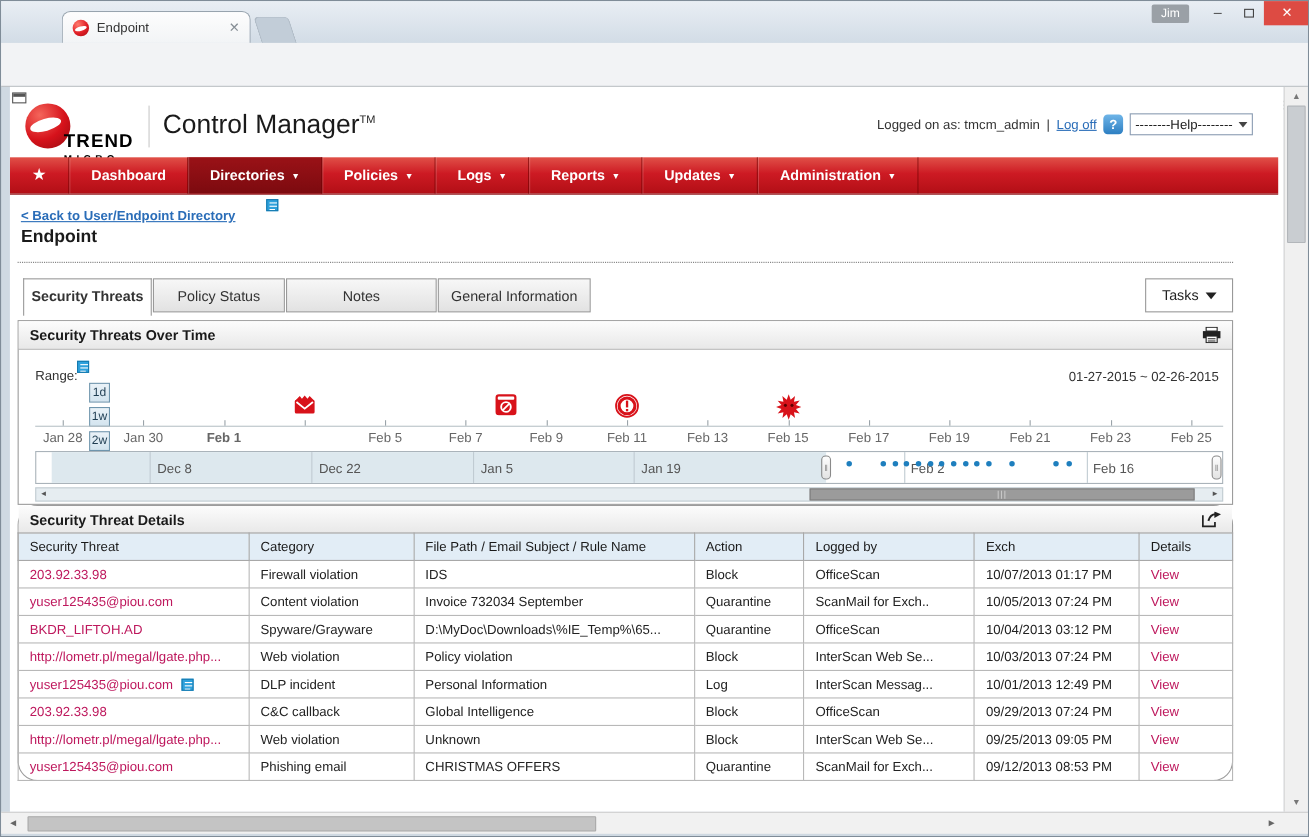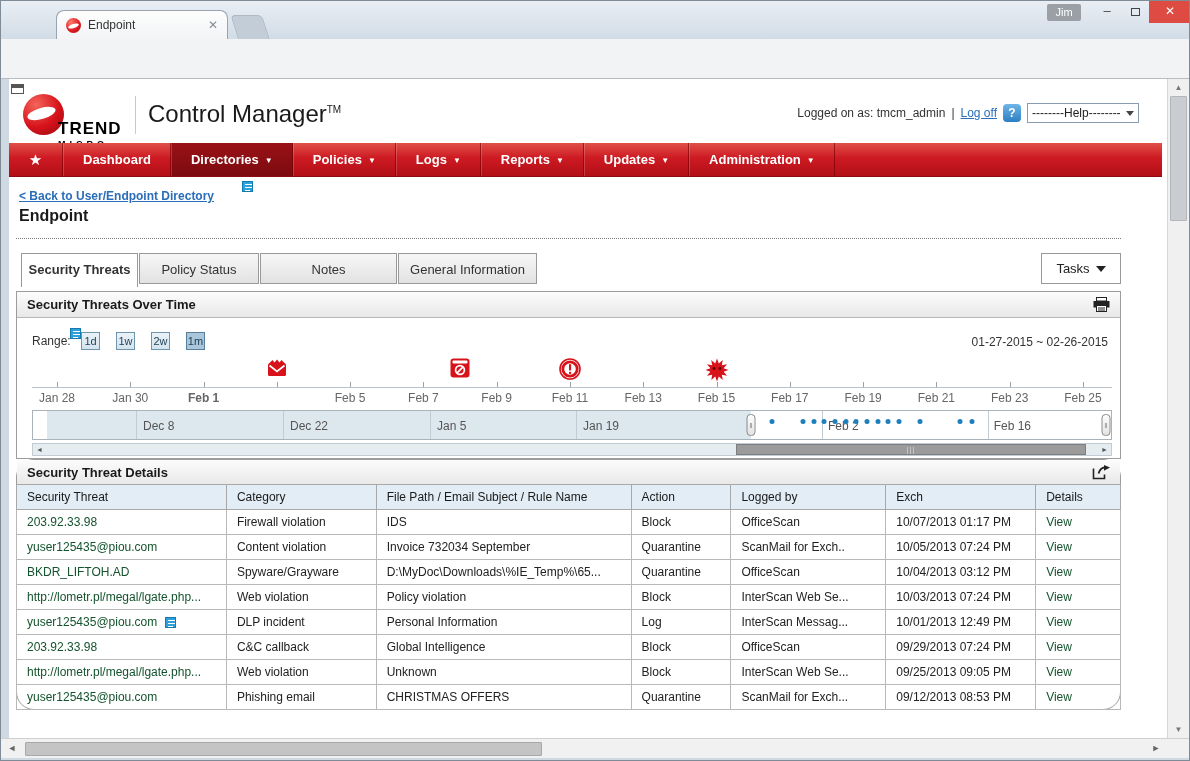--- a/index.html
+++ b/index.html
@@ -77,21 +77,21 @@
   .tasks-arrow{width:0;height:0;border:5px solid transparent;border-top:6px solid #222;margin-top:5px;}
   
   .panel{position:absolute;left:7px;width:1105px;border:1px solid #9c9c9c;background:#fff;}
   .panel-hd{height:26px;background:linear-gradient(#fcfcfc,#e8e8e8);border-bottom:1px solid #b5b5b5;
       display:flex;align-items:center;padding:0 10px;font-size:13px;font-weight:bold;color:#1a1a1a;}
   .panel1{top:212px;height:168px;}
   .panel2{top:380px;height:251px;border-radius:18px;}
   .hd-right{margin-left:auto;display:flex;align-items:center;}
   .range-label{position:absolute;left:15px;top:42px;font-size:12px;color:#333;}
   .note-abs2{position:absolute;left:53px;top:36px;}
-  .range-btns{position:absolute;left:64px;top:40px;display:flex;gap:16px;}
+  .range-btns{position:absolute;left:64px;top:56px;display:flex;gap:4px;flex-direction:column;}
   .rbtn{width:19px;height:18px;border:1px solid #6f95ad;background:linear-gradient(#eaf2f8,#d3e4ef);
       font-size:11px;color:#1f3d52;text-align:center;line-height:17px;}
   .rbtn.sel{background:#a9c6db;border-color:#577f9b;}
   .daterange{position:absolute;right:12px;top:43px;font-size:12px;color:#333;}
   .timeline{position:absolute;left:15px;top:62px;width:1080px;height:52px;}
   .axis{position:absolute;left:0;top:33px;width:100%;border-top:1px solid #b9c2c8;}
   .tick{position:absolute;top:28px;width:1px;height:5px;background:#9aa3a9;}
   .ticklabel{position:absolute;top:37px;font-size:12px;color:#666;transform:translateX(-50%);white-space:nowrap;}
   .tl-event{position:absolute;top:4px;transform:translateX(-50%);}
   
@@ -103,21 +103,21 @@
       border:1px solid #8a8a8a;border-radius:4px;transform:translateX(-50%);color:#888;font-size:8px;text-align:center;line-height:21px;}
   .navg-dot{position:absolute;top:8px;width:5px;height:5px;border-radius:50%;background:#1e7fbe;transform:translateX(-50%);}
   .navsb{position:absolute;left:15px;top:151px;width:1080px;height:13px;background:#e6edf1;border:1px solid #c2ccd2;}
   .navsb-arrow{position:absolute;top:0;width:13px;height:11px;color:#555;font-size:7px;text-align:center;line-height:11px;}
   .navsb-thumb{position:absolute;left:703px;top:0;width:350px;height:11px;background:#9b9b9b;border:1px solid #7e7e7e;
       color:#d9d9d9;font-size:8px;text-align:center;line-height:10px;letter-spacing:1px;}
   
   .ttable{position:absolute;left:-1px;top:24px;width:1105px;border-collapse:collapse;font-size:12px;color:#222;}
   .ttable th{background:#e2edf6;font-weight:normal;text-align:left;height:25px;padding:0 0 0 10px;border:1px solid #a8a8a8;color:#1a1a1a;}
   .ttable td{height:25px;padding:0 0 0 10px;border:1px solid #b8b8b8;white-space:nowrap;overflow:hidden;}
-  .ttable a{color:#14532d;text-decoration:none;}
+  .ttable a{color:#be185d;text-decoration:none;}
   .vscroll{position:absolute;left:1166px;top:78px;width:22px;height:659px;background:#f0f0f0;border-left:1px solid #d6d6d6;}
   .vs-up,.vs-down{position:absolute;left:0;width:100%;height:17px;color:#777;font-size:8px;text-align:center;line-height:17px;}
   .vs-up{top:0;} .vs-down{bottom:0;}
   .vs-thumb{position:absolute;left:2px;top:17px;width:17px;height:125px;background:#c9cdd1;border:1px solid #b2b6ba;border-radius:1px;}
   .hscroll{position:absolute;left:0;top:737px;width:1190px;height:20px;background:#f1f1f1;border-top:1px solid #d0d0d0;}
   .hs-left,.hs-right{position:absolute;top:0;width:18px;height:19px;color:#666;font-size:9px;text-align:center;line-height:19px;}
   .hs-left{left:2px;} .hs-right{left:1146px;}
   .hs-thumb{position:absolute;left:24px;top:3px;width:517px;height:14px;background:#c4c4c4;border:1px solid #a8a8a8;border-radius:1px;}
 </style>
 </head>

